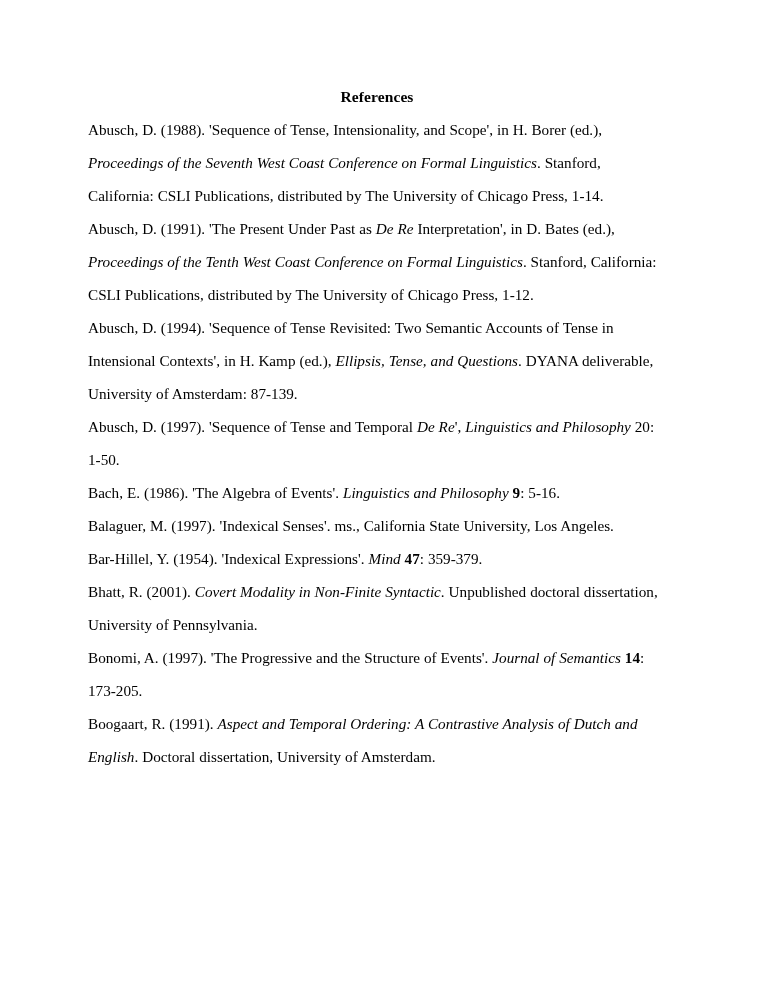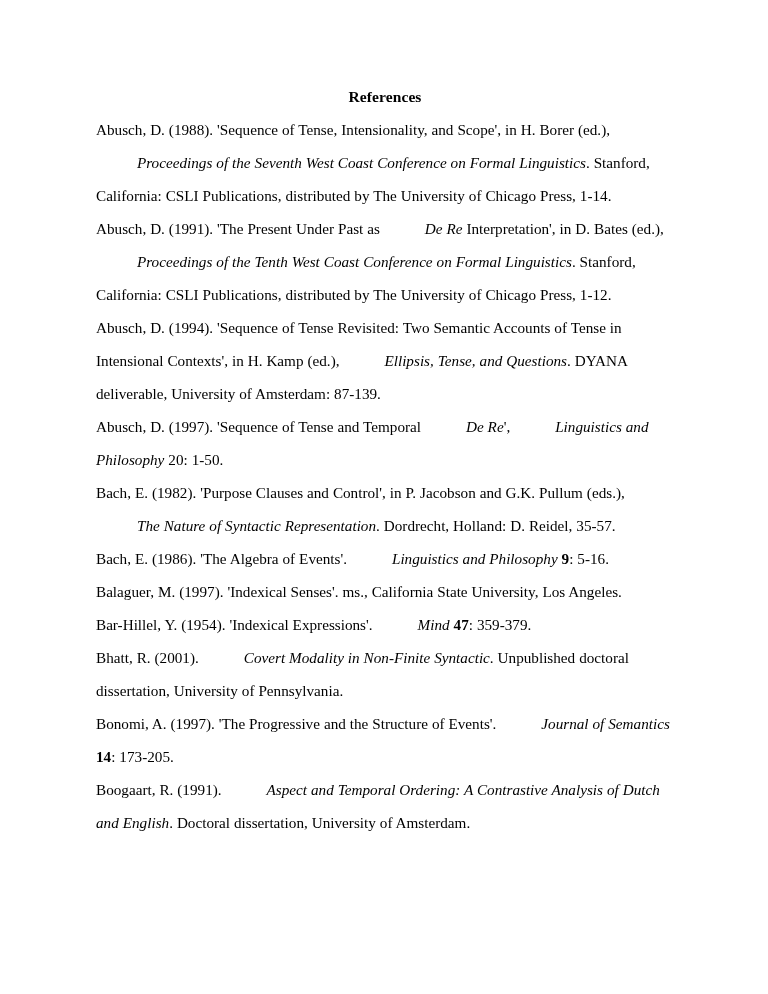--- a/index.html
+++ b/index.html
@@ -17,21 +17,21 @@
     position: relative;
     width: 768px;
     height: 994px;
     margin: 0 auto;
     background: #ffffff;
     overflow: hidden;
     box-sizing: border-box;
   }
   .content {
     position: absolute;
-    left: 96px;
+    left: 88px;
     top: 80px;
     width: 578px;
   }
   .section-heading {
     font-size: 15.5px;
     font-weight: bold;
     text-align: center;
     line-height: 33px;
     margin: 0 0 0 0;
     letter-spacing: 0.1px;
@@ -43,35 +43,34 @@
   }
   .ref-entry {
     font-size: 15.2px;
     line-height: 33px;
     text-align: left;
     margin: 0;
     padding: 0;
     text-indent: 0;
     word-spacing: 0.15px;
   }
-  .r-i { font-style: italic; margin-left: 41px; }
+  .r-i { font-style: italic; }
   .r-b { font-weight: bold; }
 </style>
 </head>
 <body>
 
 <div class="page">
   <div class="content">
     <div class="section-heading">References</div>
     <div class="ref-list">
         <p class="ref-entry"><span>Abusch, D. (1988).  'Sequence of Tense, Intensionality, and Scope', in H. Borer (ed.), </span><span class="r-i">Proceedings of the Seventh West Coast Conference on Formal Linguistics</span><span>.  Stanford, California: CSLI Publications, distributed by The University of Chicago Press, 1-14.</span></p>
         <p class="ref-entry"><span>Abusch, D. (1991).  'The Present Under Past as </span><span class="r-i">De Re</span><span> Interpretation', in D. Bates (ed.), </span><span class="r-i">Proceedings of the Tenth West Coast Conference on Formal Linguistics</span><span>.  Stanford, California: CSLI Publications, distributed by The University of Chicago Press, 1-12.</span></p>
         <p class="ref-entry"><span>Abusch, D. (1994).  'Sequence of Tense Revisited: Two Semantic Accounts of Tense in Intensional Contexts', in H. Kamp (ed.), </span><span class="r-i">Ellipsis, Tense, and Questions</span><span>.  DYANA deliverable, University of Amsterdam: 87-139.</span></p>
         <p class="ref-entry"><span>Abusch, D. (1997).  'Sequence of Tense and Temporal </span><span class="r-i">De Re</span><span>',  </span><span class="r-i">Linguistics and Philosophy</span><span> 20: 1-50.</span></p>
-        <p class="ref-entry"><span>Bach, E. (1982).  'Purpose Clauses and Control', in P. Jacobson and G.K. Pullum (eds.), </span><span class="r-i">The Nature of Syntactic Representation</span><span>.  Dordrecht, Holland: D. Reidel, 35-57.</span></p>
         <p class="ref-entry"><span>Bach, E. (1986).  'The Algebra of Events'.  </span><span class="r-i">Linguistics and Philosophy</span><span> </span><span class="r-b">9</span><span>: 5-16.</span></p>
         <p class="ref-entry"><span>Balaguer, M. (1997).  'Indexical Senses'.  ms., California State University, Los Angeles.</span></p>
         <p class="ref-entry"><span>Bar-Hillel, Y. (1954).  'Indexical Expressions'.  </span><span class="r-i">Mind</span><span> </span><span class="r-b">47</span><span>: 359-379.</span></p>
         <p class="ref-entry"><span>Bhatt, R. (2001).  </span><span class="r-i">Covert Modality in Non-Finite Syntactic</span><span>.  Unpublished doctoral dissertation, University of Pennsylvania.</span></p>
         <p class="ref-entry"><span>Bonomi, A. (1997).  'The Progressive and the Structure of Events'.  </span><span class="r-i">Journal of Semantics</span><span> </span><span class="r-b">14</span><span>: 173-205.</span></p>
         <p class="ref-entry"><span>Boogaart, R. (1991).  </span><span class="r-i">Aspect and Temporal Ordering: A Contrastive Analysis of Dutch and English</span><span>.  Doctoral dissertation, University of Amsterdam.</span></p>
       </div>
   </div>
 </div>
 

